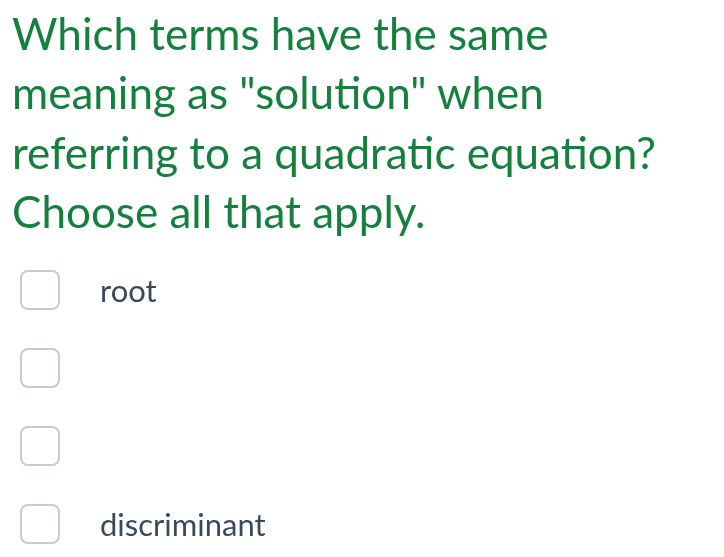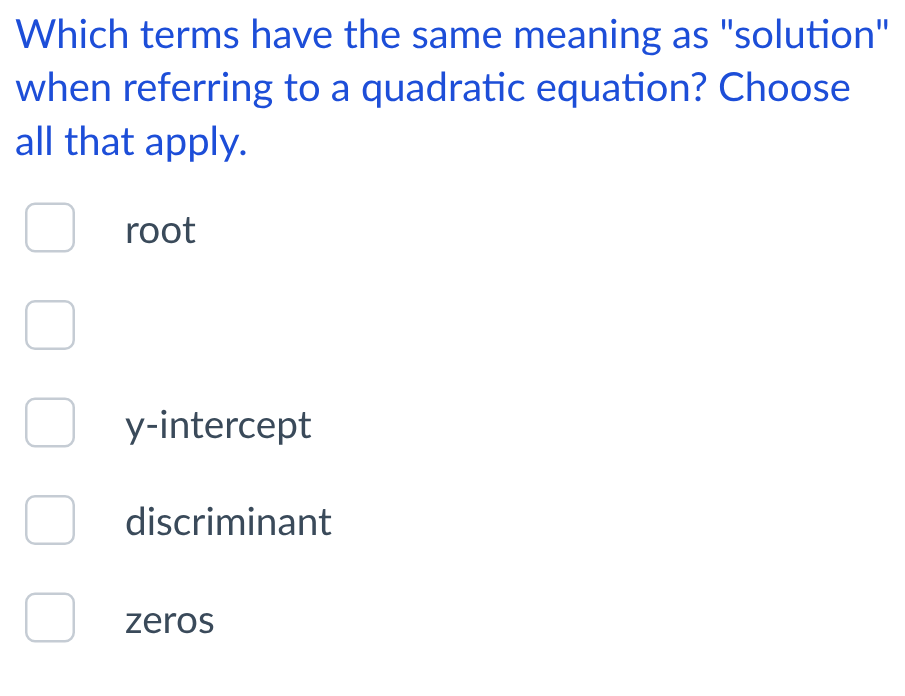--- a/index.html
+++ b/index.html
@@ -7,23 +7,23 @@
       padding: 0;
       box-sizing: border-box;
     }
     body {
       font-family: 'Segoe UI', Lato, 'Helvetica Neue', Arial, sans-serif;
       background: #ffffff;
       padding: 4px 12px 20px 12px;
       width: 724px;
     }
     .question-text {
-      font-size: 32px;
+      font-size: 44px;
       line-height: 1.35;
-      color: #1d4ed8;
+      color: #15803d;
       font-weight: 400;
       margin-bottom: 28px;
     }
     .options-list {
       display: flex;
       flex-direction: column;
       gap: 38px;
       padding-left: 8px;
     }
     .option-row {
@@ -58,21 +58,20 @@
     <div class="checkbox"></div>
     <span class="option-label">root</span>
   </div>
 
   <div class="option-row">
     <div class="checkbox"></div>
   </div>
 
   <div class="option-row">
     <div class="checkbox"></div>
-    <span class="option-label">y-intercept</span>
   </div>
 
   <div class="option-row">
     <div class="checkbox"></div>
     <span class="option-label">discriminant</span>
   </div>
 
   <div class="option-row">
     <div class="checkbox"></div>
     <span class="option-label">zeros</span>

